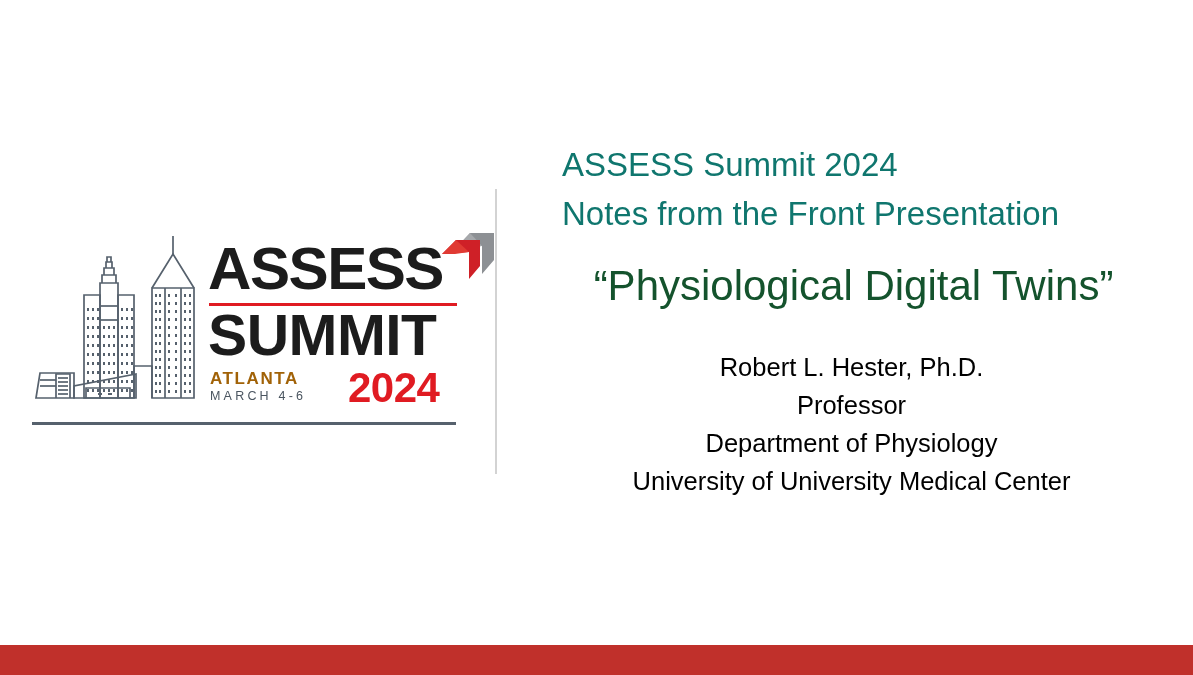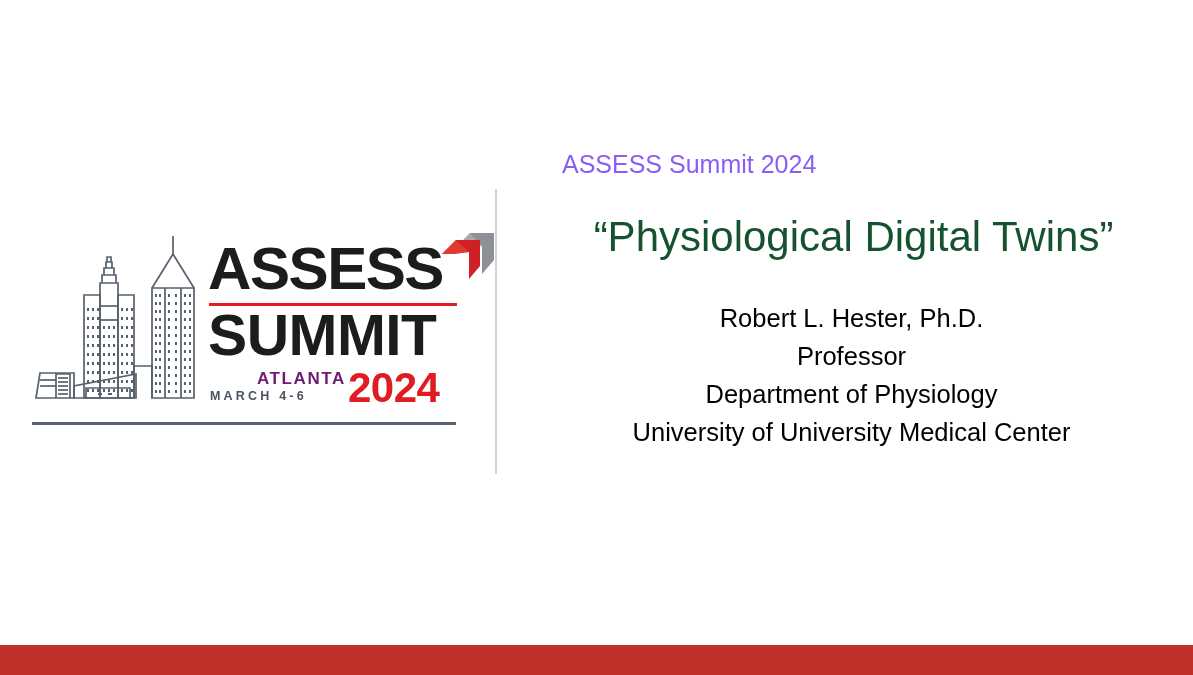--- a/index.html
+++ b/index.html
@@ -78,31 +78,30 @@
     transform-origin: left center;
   }
   .wm-city {
     position: absolute;
     left: 2px;
     top: 142px;
     font-family: "Liberation Sans", sans-serif;
     font-weight: 700;
     font-size: 17px;
     letter-spacing: 1.6px;
-    color: #701a75;
+    color: #a16207;
     line-height: 1;
     white-space: nowrap;
-    margin-left: 47px;
   }
   .wm-dates {
     position: absolute;
     left: 2px;
     top: 162px;
     font-family: "Liberation Sans", sans-serif;
-    font-weight: 700;
+    font-weight: 400;
     font-size: 12.5px;
     letter-spacing: 3.2px;
     color: #4a5560;
     line-height: 1;
     white-space: nowrap;
   }
   .wm-year {
     position: absolute;
     left: 140px;
     top: 139px;
@@ -142,22 +141,22 @@
 
   
   #text-block {
     position: absolute;
     left: 520px;
     top: 140px;
     width: 673px;
   }
   .eyebrow {
     font-family: "Liberation Sans", sans-serif;
-    font-size: 25px;
-    color: #8b5cf6;
+    font-size: 33px;
+    color: #0f766e;
     line-height: 49px;
     padding-left: 42px;
     white-space: nowrap;
   }
   .deck-title {
     font-family: "Liberation Sans", sans-serif;
     font-size: 42px;
     color: #14532d;
     line-height: 56px;
     text-align: center;
@@ -427,20 +426,21 @@
       </svg>
     </div>
   </div>
 
   <div id="logo-baseline"></div>
 
   <div id="divider"></div>
 
   <div id="text-block">
     <div class="eyebrow">ASSESS Summit 2024</div>
+    <div class="eyebrow">Notes from the Front Presentation</div>
 
     <div class="deck-title">“Physiological Digital Twins”</div>
 
     <div class="author-block">
       <div class="author-line">Robert L. Hester, Ph.D.</div>
       <div class="author-line">Professor</div>
       <div class="author-line">Department of Physiology</div>
       <div class="author-line">University of University Medical Center</div>
     </div>
   </div>

